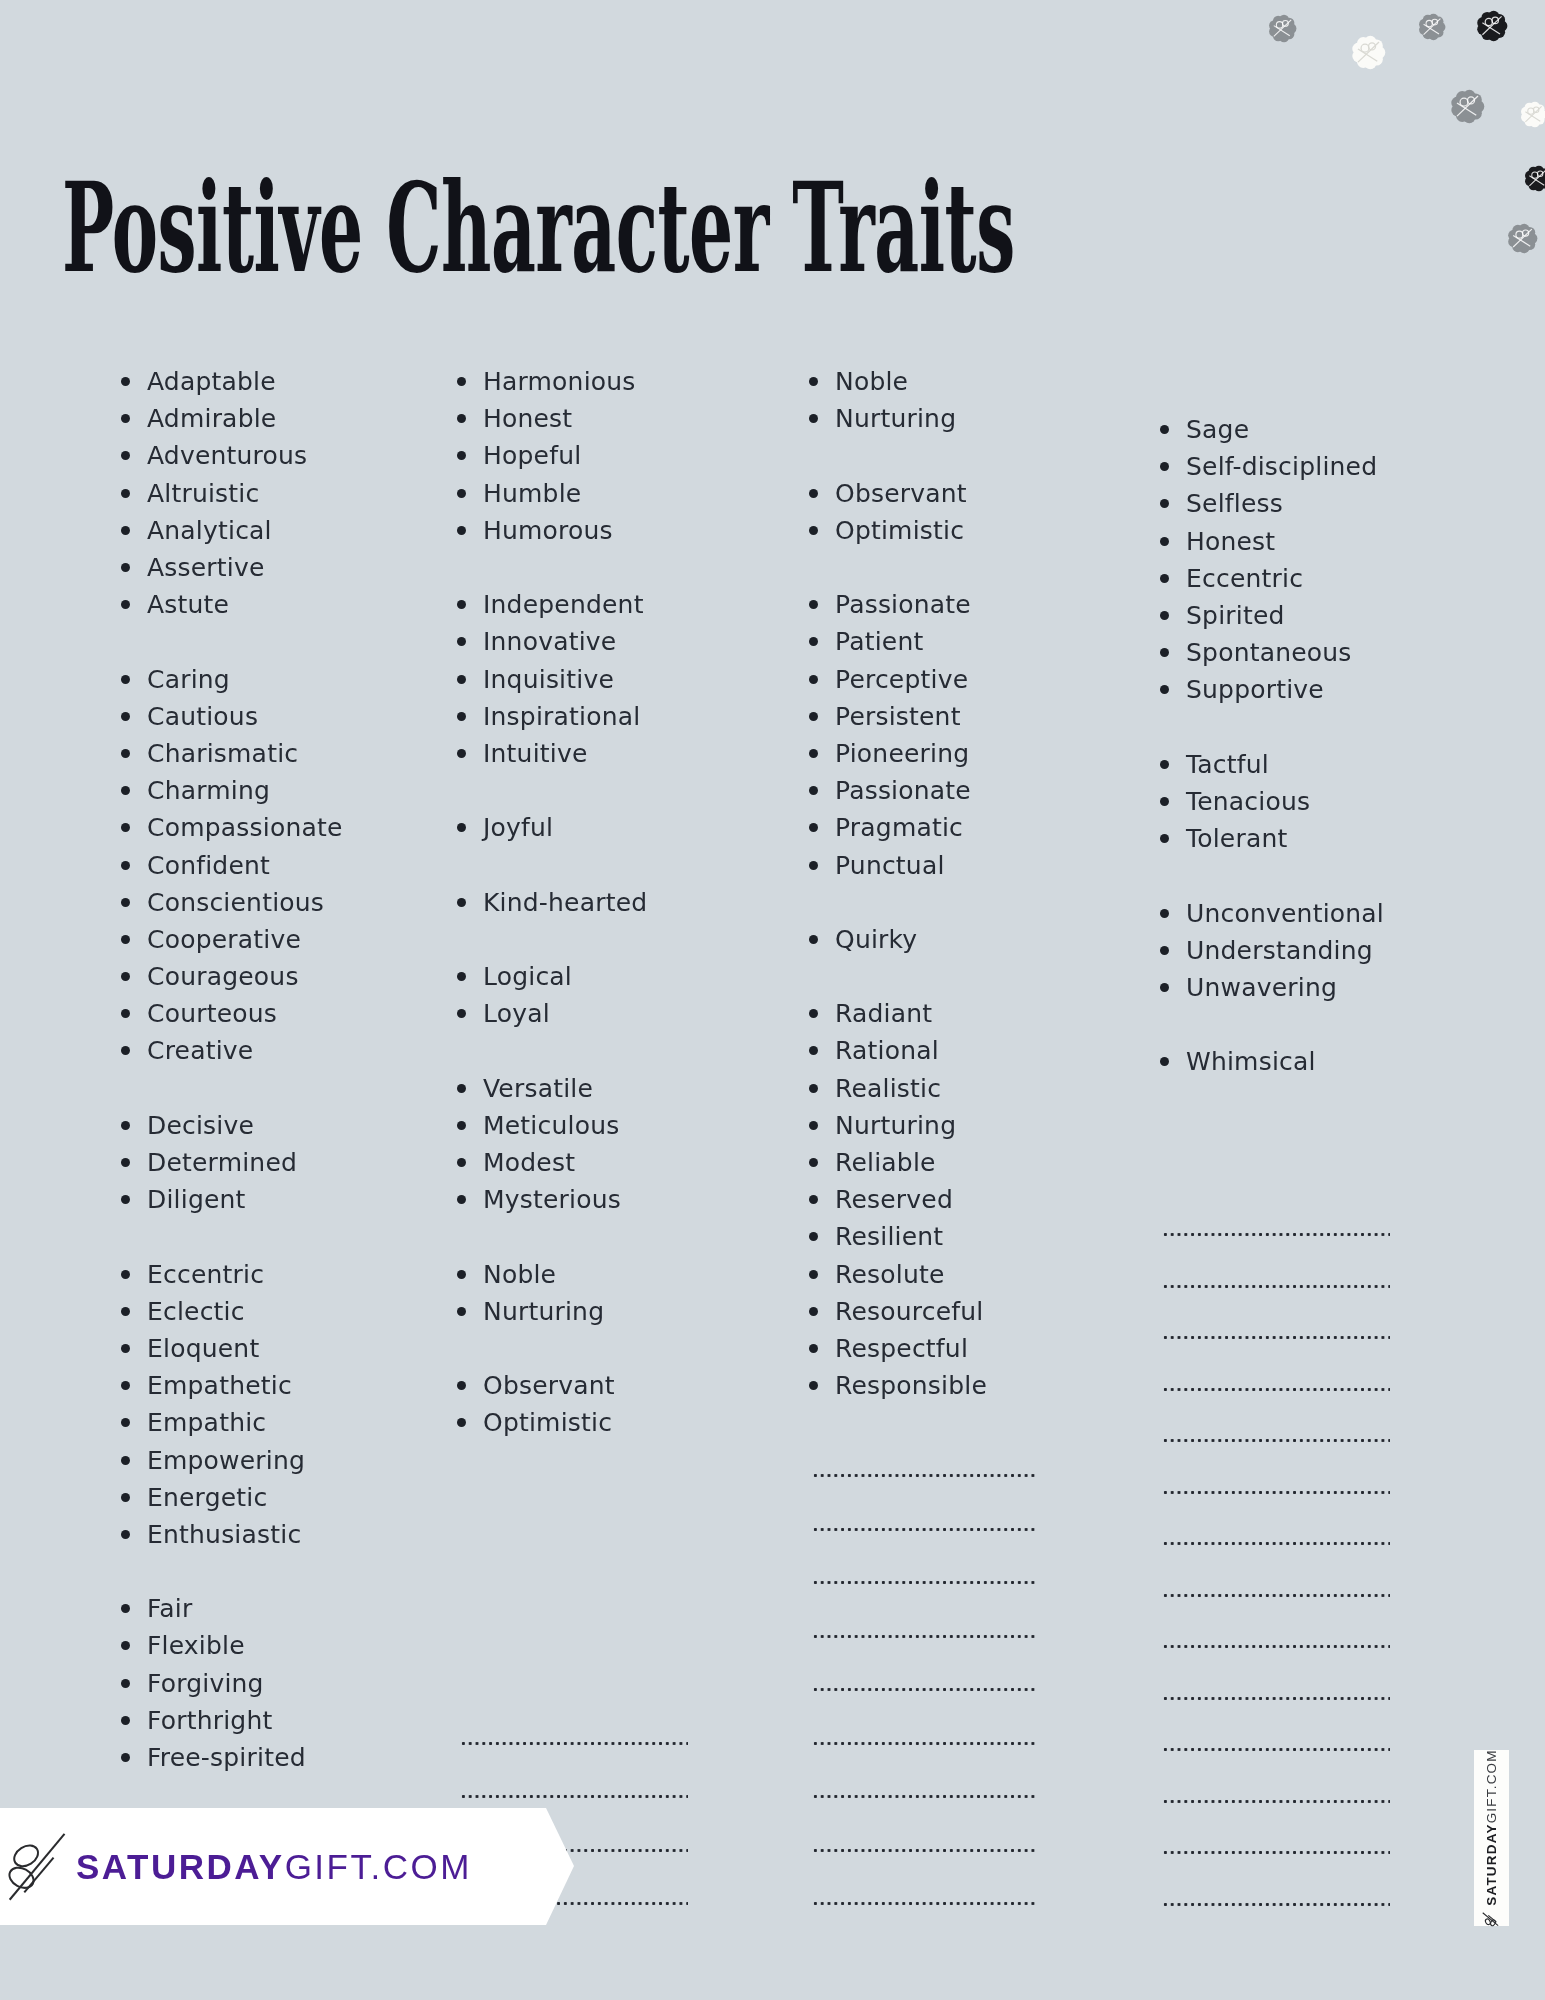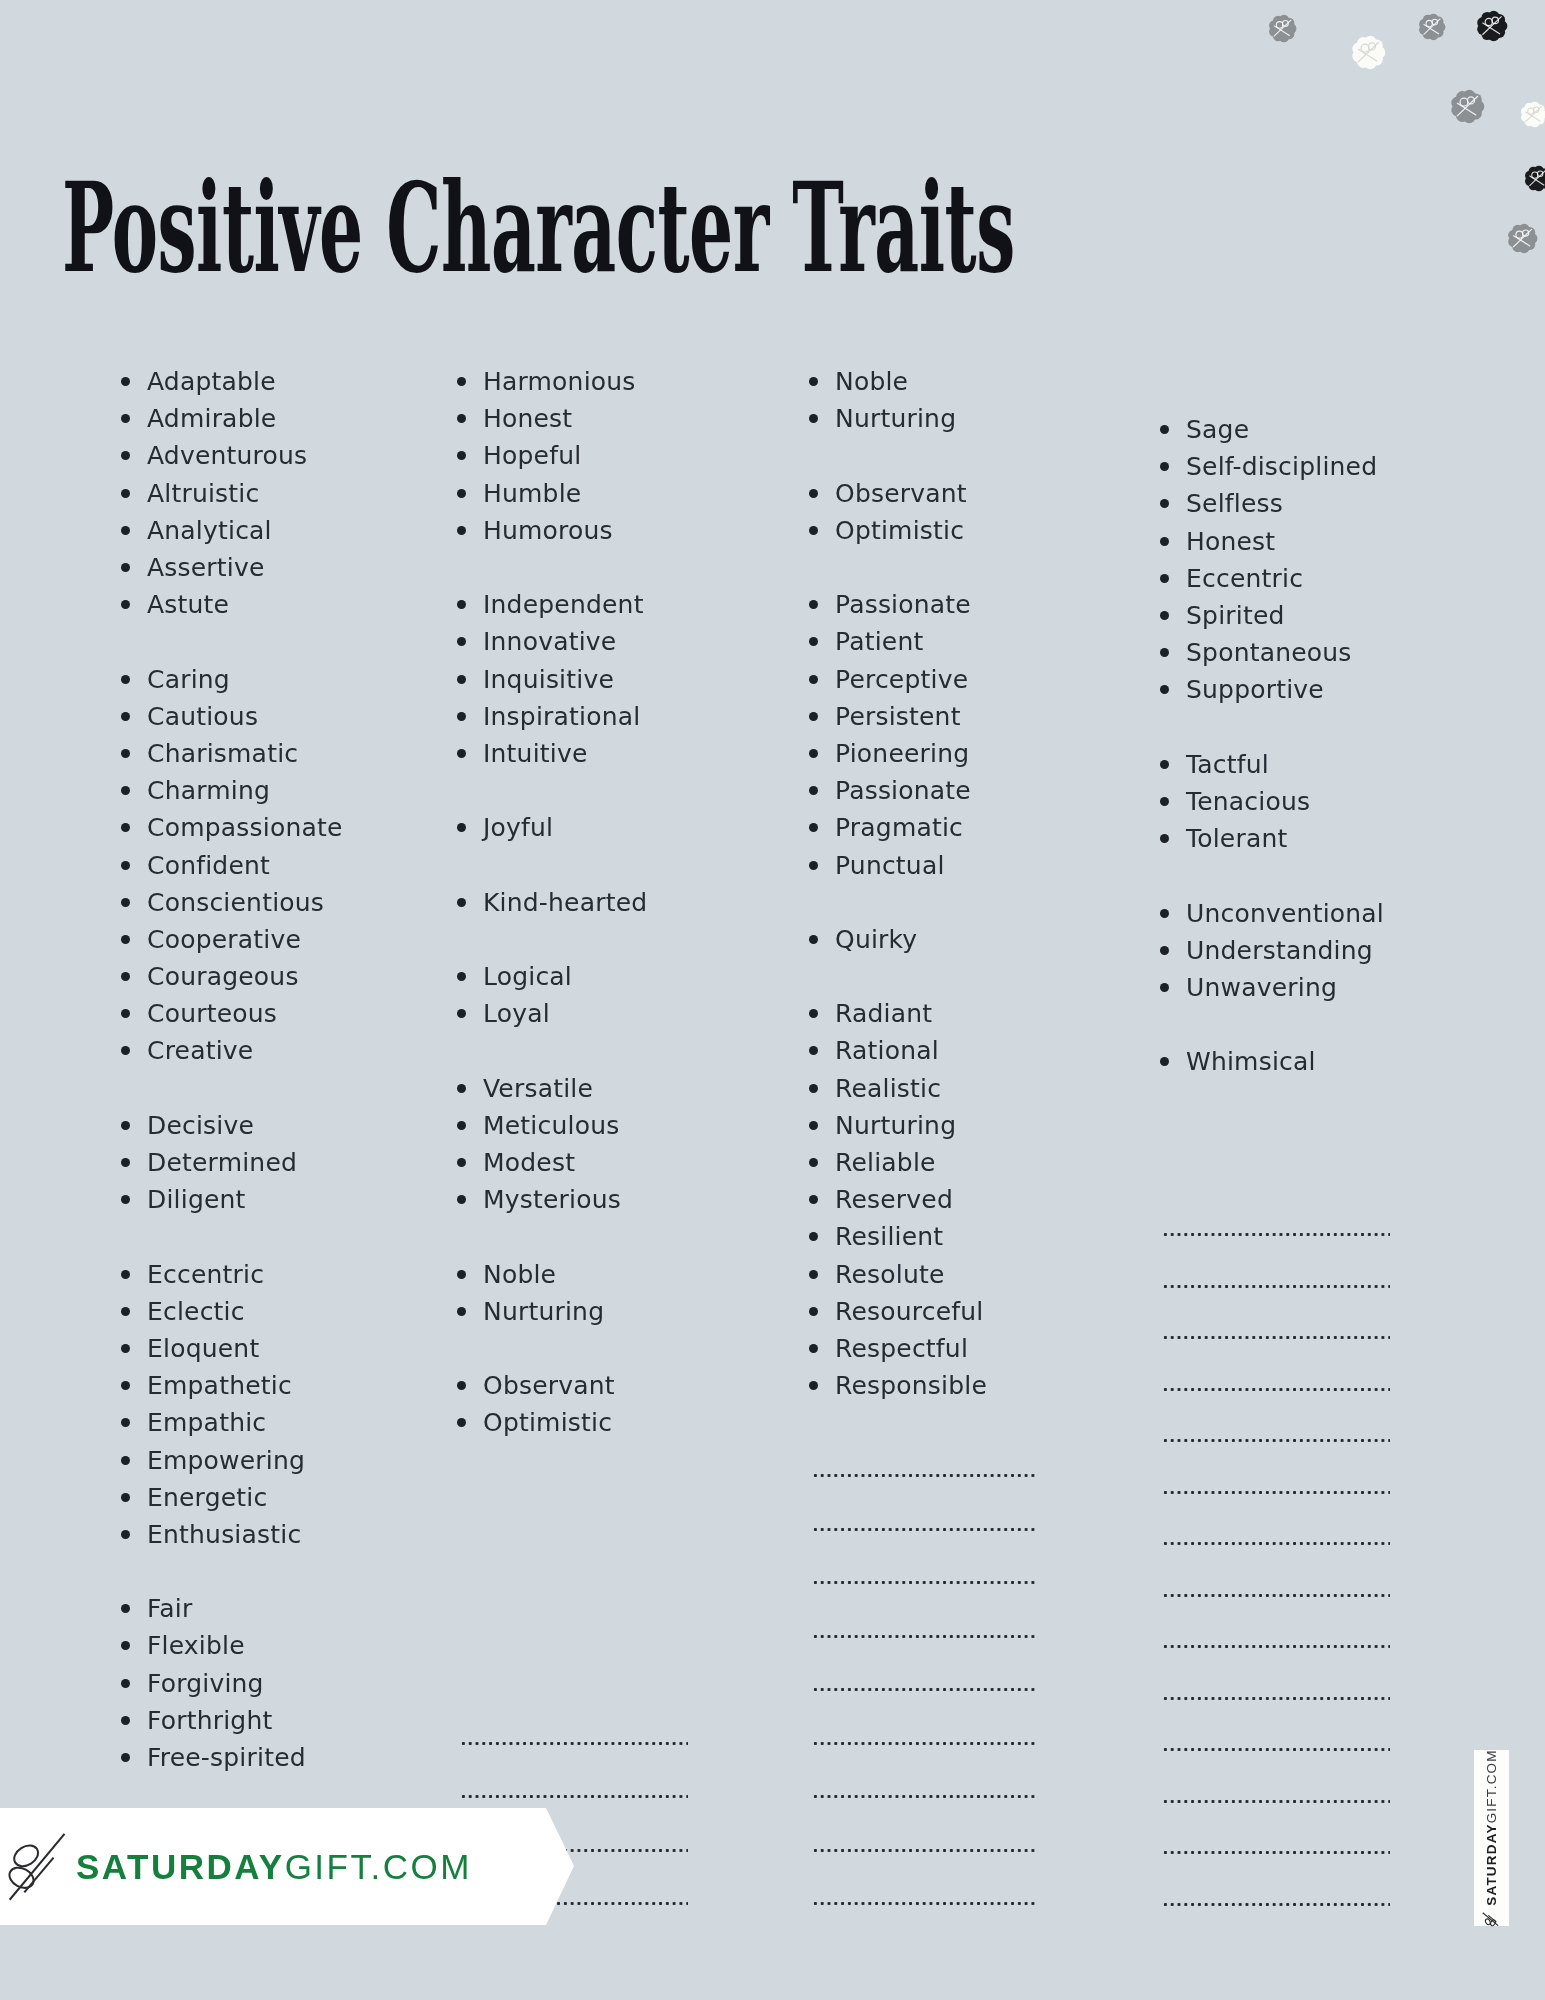--- a/index.html
+++ b/index.html
@@ -29,21 +29,21 @@
     position:absolute;height:3px;z-index:1;
     background-image:radial-gradient(circle,#23272f 1.35px,transparent 1.6px);
     background-size:6.8px 3px;background-repeat:repeat-x;
   }
   .banner{
     position:absolute;left:0;top:1808px;width:574px;height:117px;
     background:#ffffff;z-index:5;display:flex;align-items:center;
     clip-path:polygon(0 0,546px 0,574px 58px,546px 117px,0 117px);
   }
   .banner .bow{margin-left:6px;flex:0 0 auto}
-  .banner-text{margin-left:6px;font-size:35px;letter-spacing:2.5px;color:#15803d;white-space:nowrap}
+  .banner-text{margin-left:6px;font-size:35px;letter-spacing:2.5px;color:#4c1d95;white-space:nowrap}
   .banner-text .bold{font-weight:700}
   .banner-text .light{font-weight:400}
   .side-label{
     position:absolute;left:1474px;top:1750px;width:35px;height:176px;
     background:#fdfdfb;z-index:5;
   }
   .side-inner{
     position:absolute;left:0;top:0;width:176px;height:35px;
     transform-origin:0 0;transform:rotate(-90deg) translateX(-176px);
     display:flex;align-items:center;justify-content:center;gap:5px;

